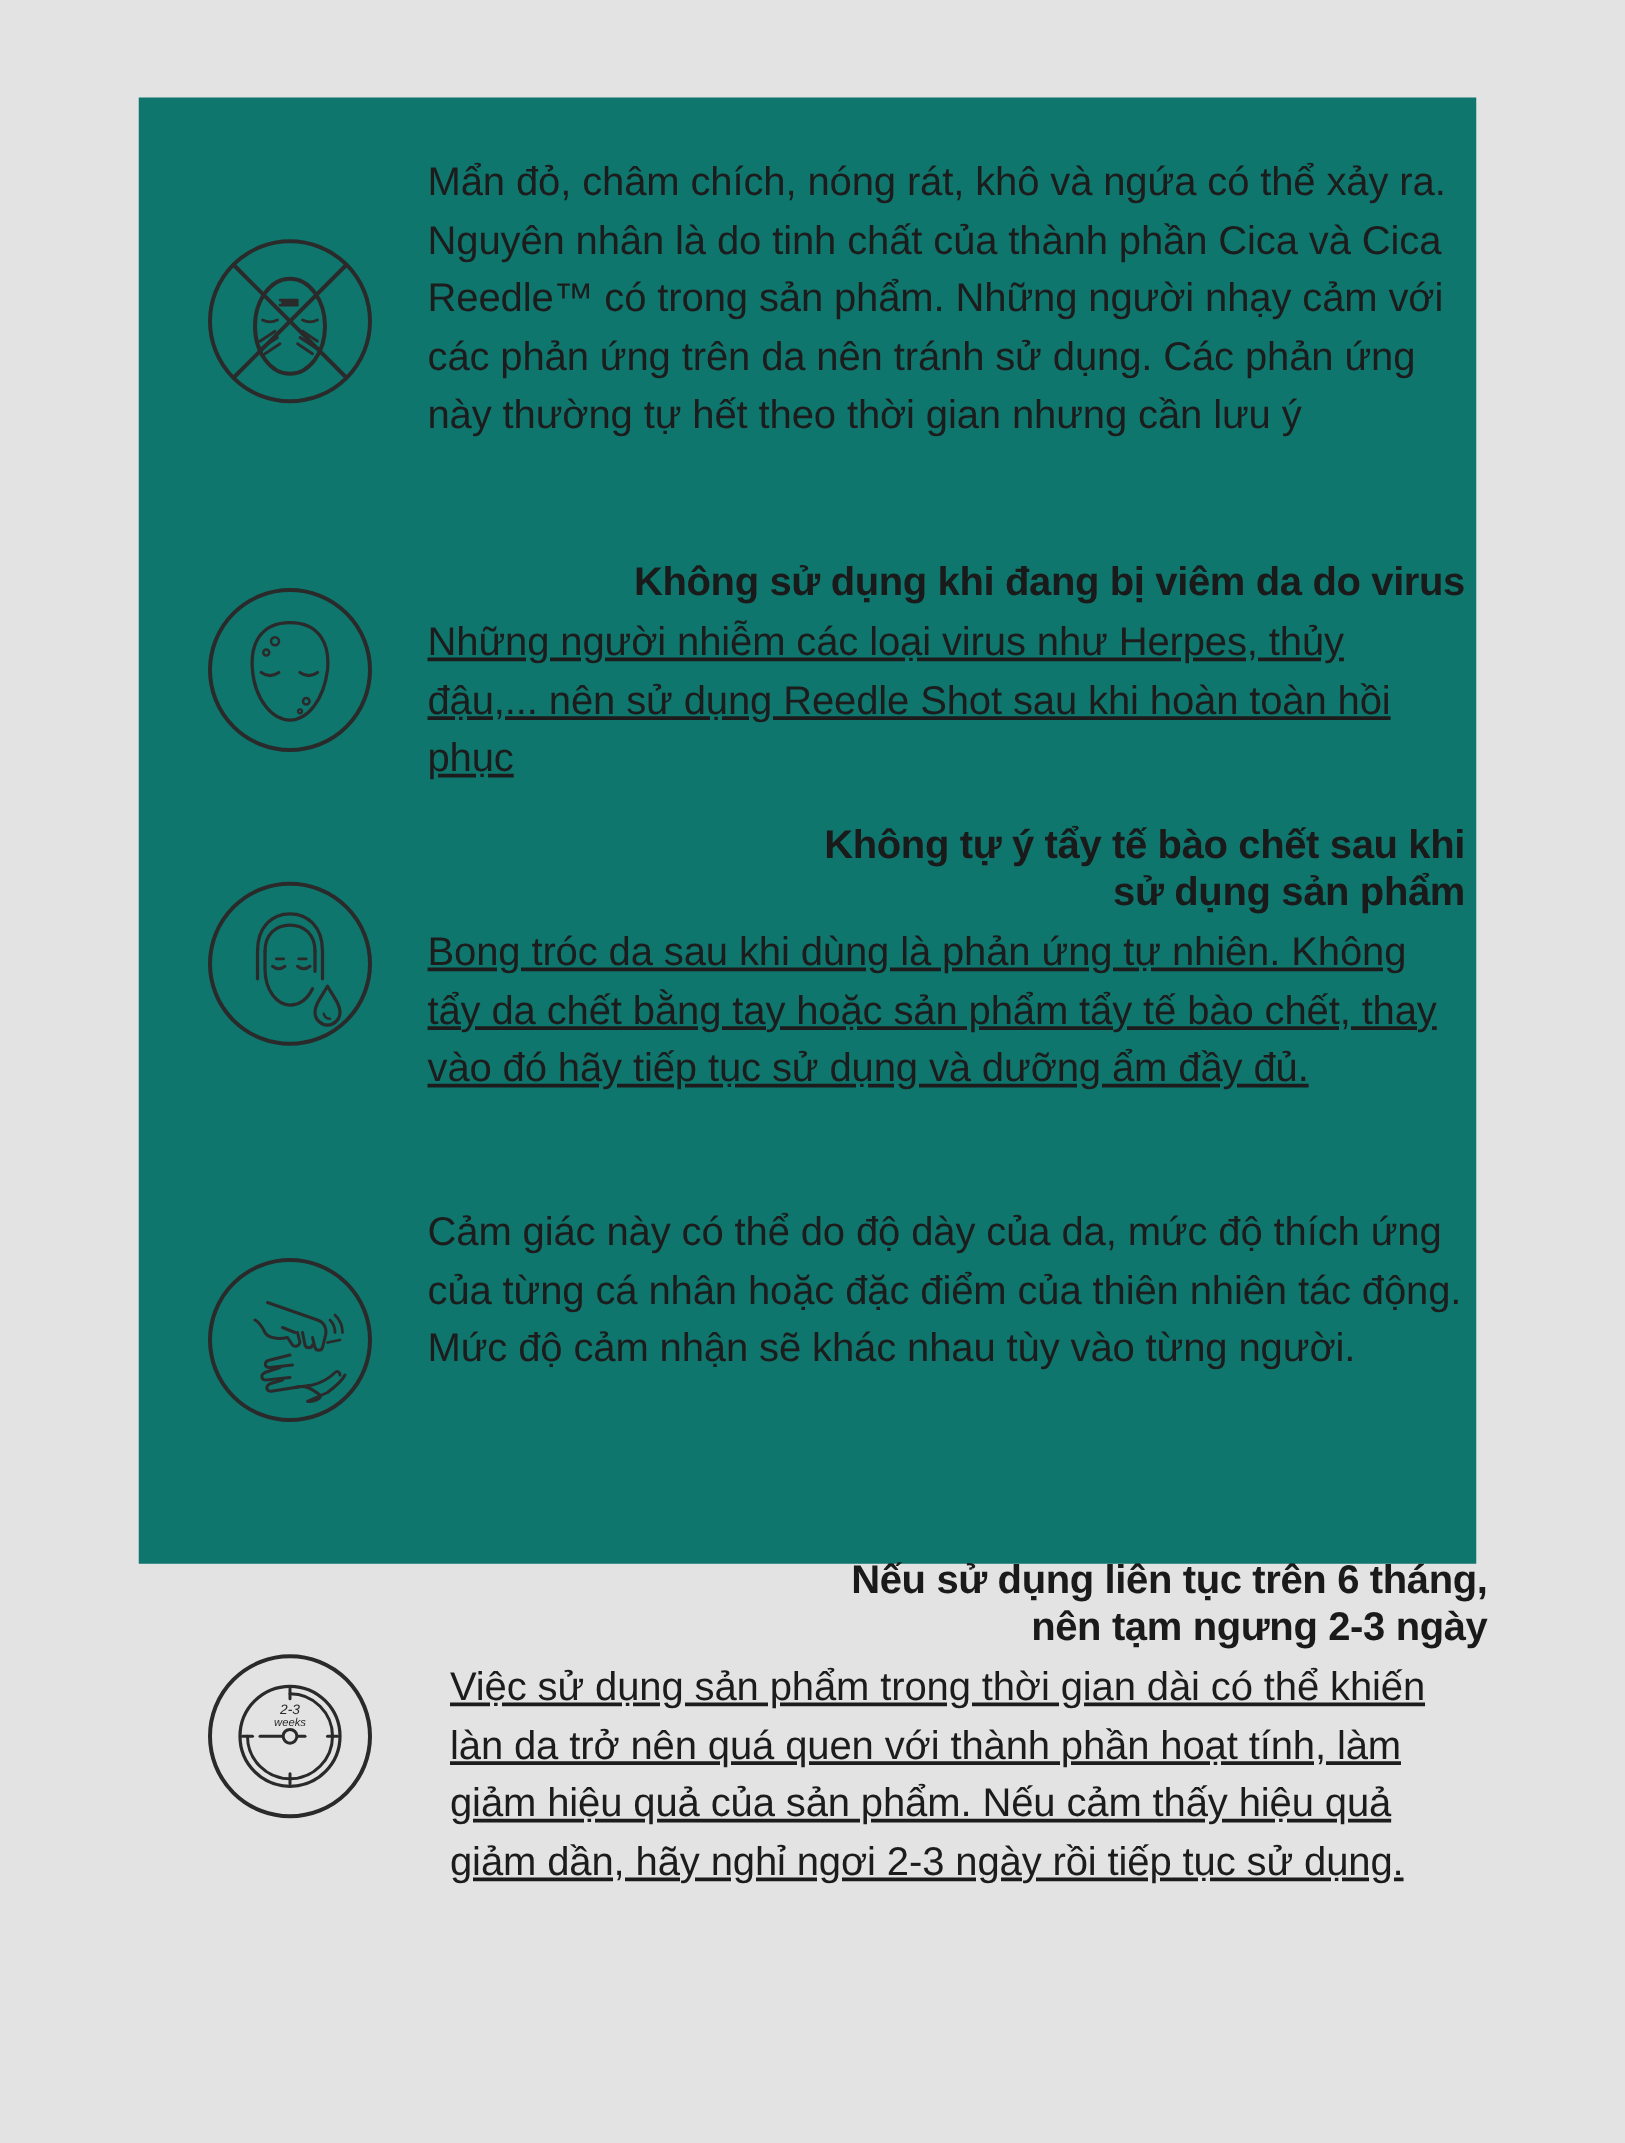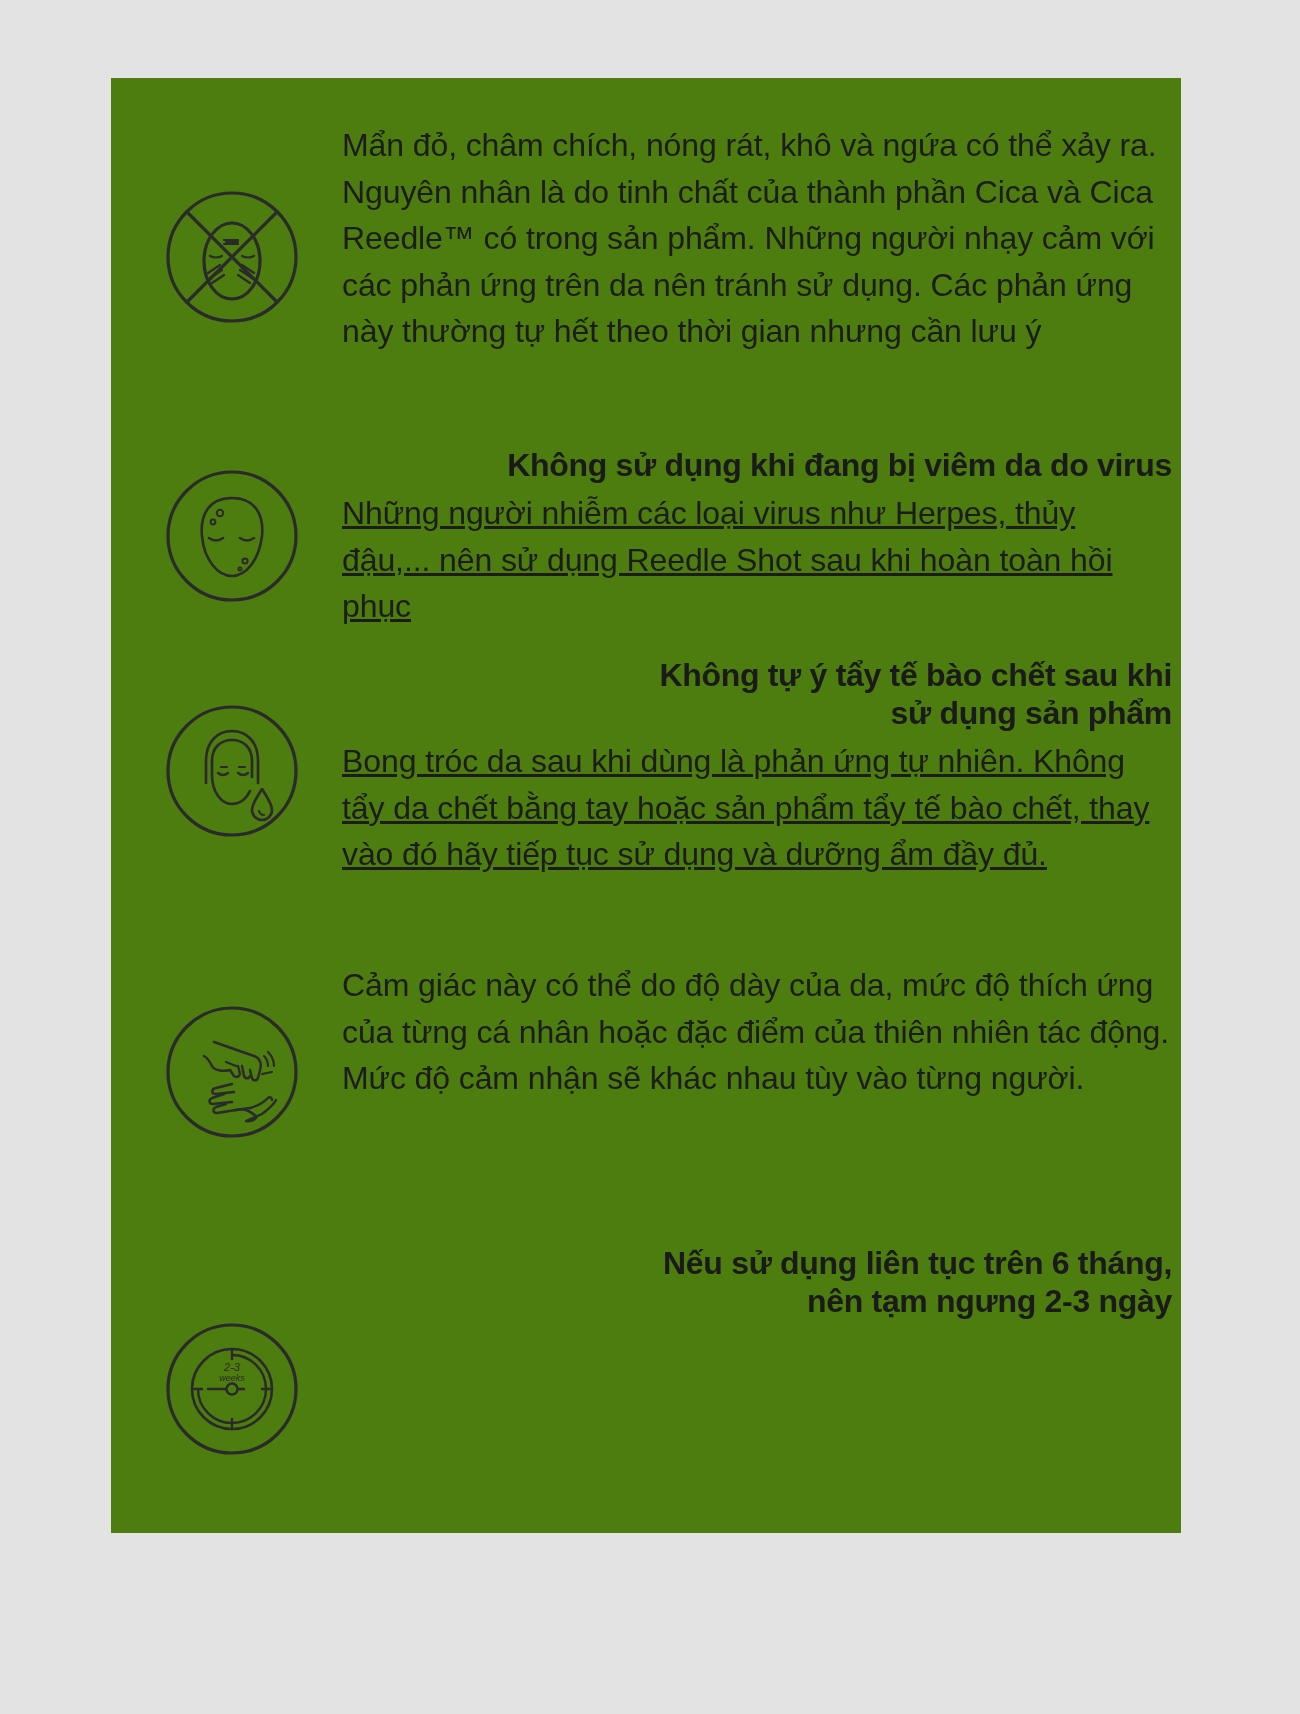--- a/index.html
+++ b/index.html
@@ -7,22 +7,22 @@
       width: 1300px; height: 1714px;
       background: #e3e3e3;
       position: relative;
       overflow: hidden;
       font-family: "Liberation Sans", "DejaVu Sans", sans-serif;
       color: #1c1c1c;
     }
     .card {
       position: absolute;
       left: 111px; top: 78px;
-      width: 1070px; height: 1455px;
-      background: #4d7c0f;
+      width: 1070px; height: 1173px;
+      background: #0f766e;
     }
     .icon {
       position: absolute;
       width: 136px; height: 136px; font-style: italic;
     }
     .icon svg { width: 136px; height: 136px; display: block; }
     .block {
       position: absolute;
       left: 231px;
       width: 830px;
@@ -128,18 +128,19 @@
       <line x1="68" y1="98" x2="68" y2="106" stroke-width="2.4"></line>
       <line x1="98" y1="68" x2="106" y2="68" stroke-width="2.4"></line>
       <line x1="30" y1="68" x2="38" y2="68" stroke-width="2.4"></line>
       <line x1="44" y1="68" x2="62" y2="68" stroke-width="2.4"></line>
       <line x1="74" y1="68" x2="80" y2="68" stroke-width="2.4"></line>
       <circle cx="68" cy="68" r="5.5" stroke-width="2.4"></circle>
       <text x="68" y="50" text-anchor="middle" font-size="11" font-family="Liberation Sans, sans-serif" fill="#2a2a2a" stroke="none">2-3</text>
       <text x="68" y="60" text-anchor="middle" font-size="9" font-family="Liberation Sans, sans-serif" fill="#2a2a2a" stroke="none">weeks</text>
     </svg>
   </div>
-  <div class="block" style="top:1166px;">
+  <div class="block" style="top:1166px;margin-left:18px;">
     <div class="title">Nếu sử dụng liên tục trên 6 tháng,
 nên tạm ngưng 2-3 ngày</div>
+    <div class="body">Việc sử dụng sản phẩm trong thời gian dài có thể khiến làn da trở nên quá quen với thành phần hoạt tính, làm giảm hiệu quả của sản phẩm. Nếu cảm thấy hiệu quả giảm dần, hãy nghỉ ngơi 2-3 ngày rồi tiếp tục sử dụng.</div>
   </div>
 
 </div>
 
 </body></html>

